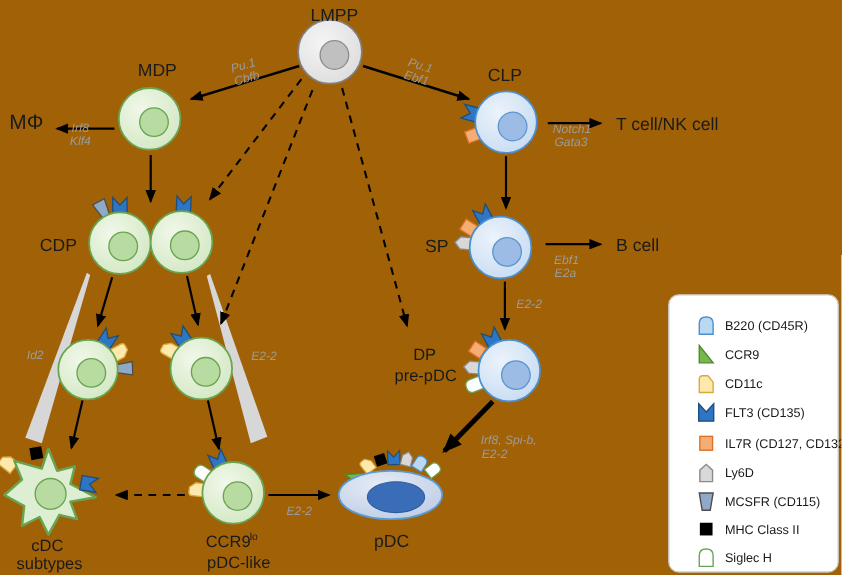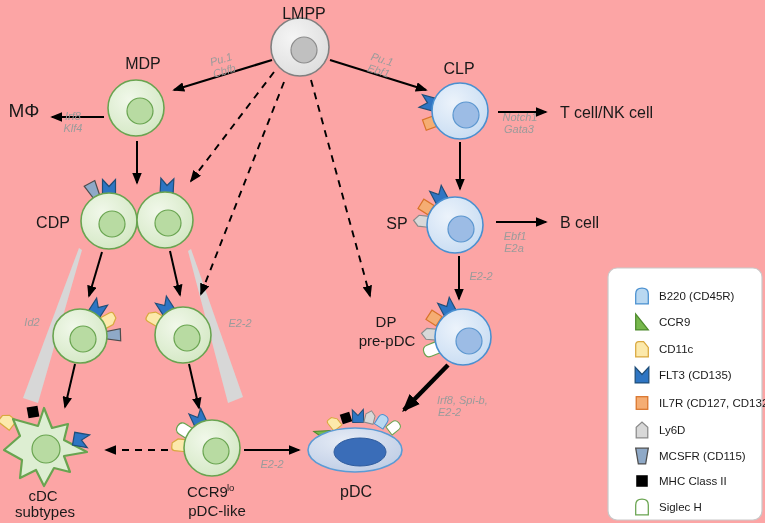--- a/index.html
+++ b/index.html
@@ -1,16 +1,16 @@
 <!DOCTYPE html>
 <html><head>
 <meta charset="utf-8">
 <style>
   html,body{margin:0;padding:0;background:#fff;}
-  .stage{position:relative;width:765px;height:523px;background:#fca5a5;overflow:hidden;
+  .stage{position:relative;width:765px;height:523px;background:#a16207;overflow:hidden;
          font-family:"Liberation Sans","DejaVu Sans",sans-serif;}
   svg text{font-family:"Liberation Sans","DejaVu Sans",sans-serif;}
   .node-label{font-size:16px;fill:#1a1a1a;}
   .node-label-sm{font-size:15px;fill:#1a1a1a;}
   .gene{font-size:11px;font-style:italic;fill:#9b9b9b;}
   .legend-label{font-size:11.5px;fill:#1a1a1a;}
   .sup{font-size:9.5px;fill:#1a1a1a;}
   .mphi{font-size:19px;fill:#1a1a1a;}
 </style>
 </head>

